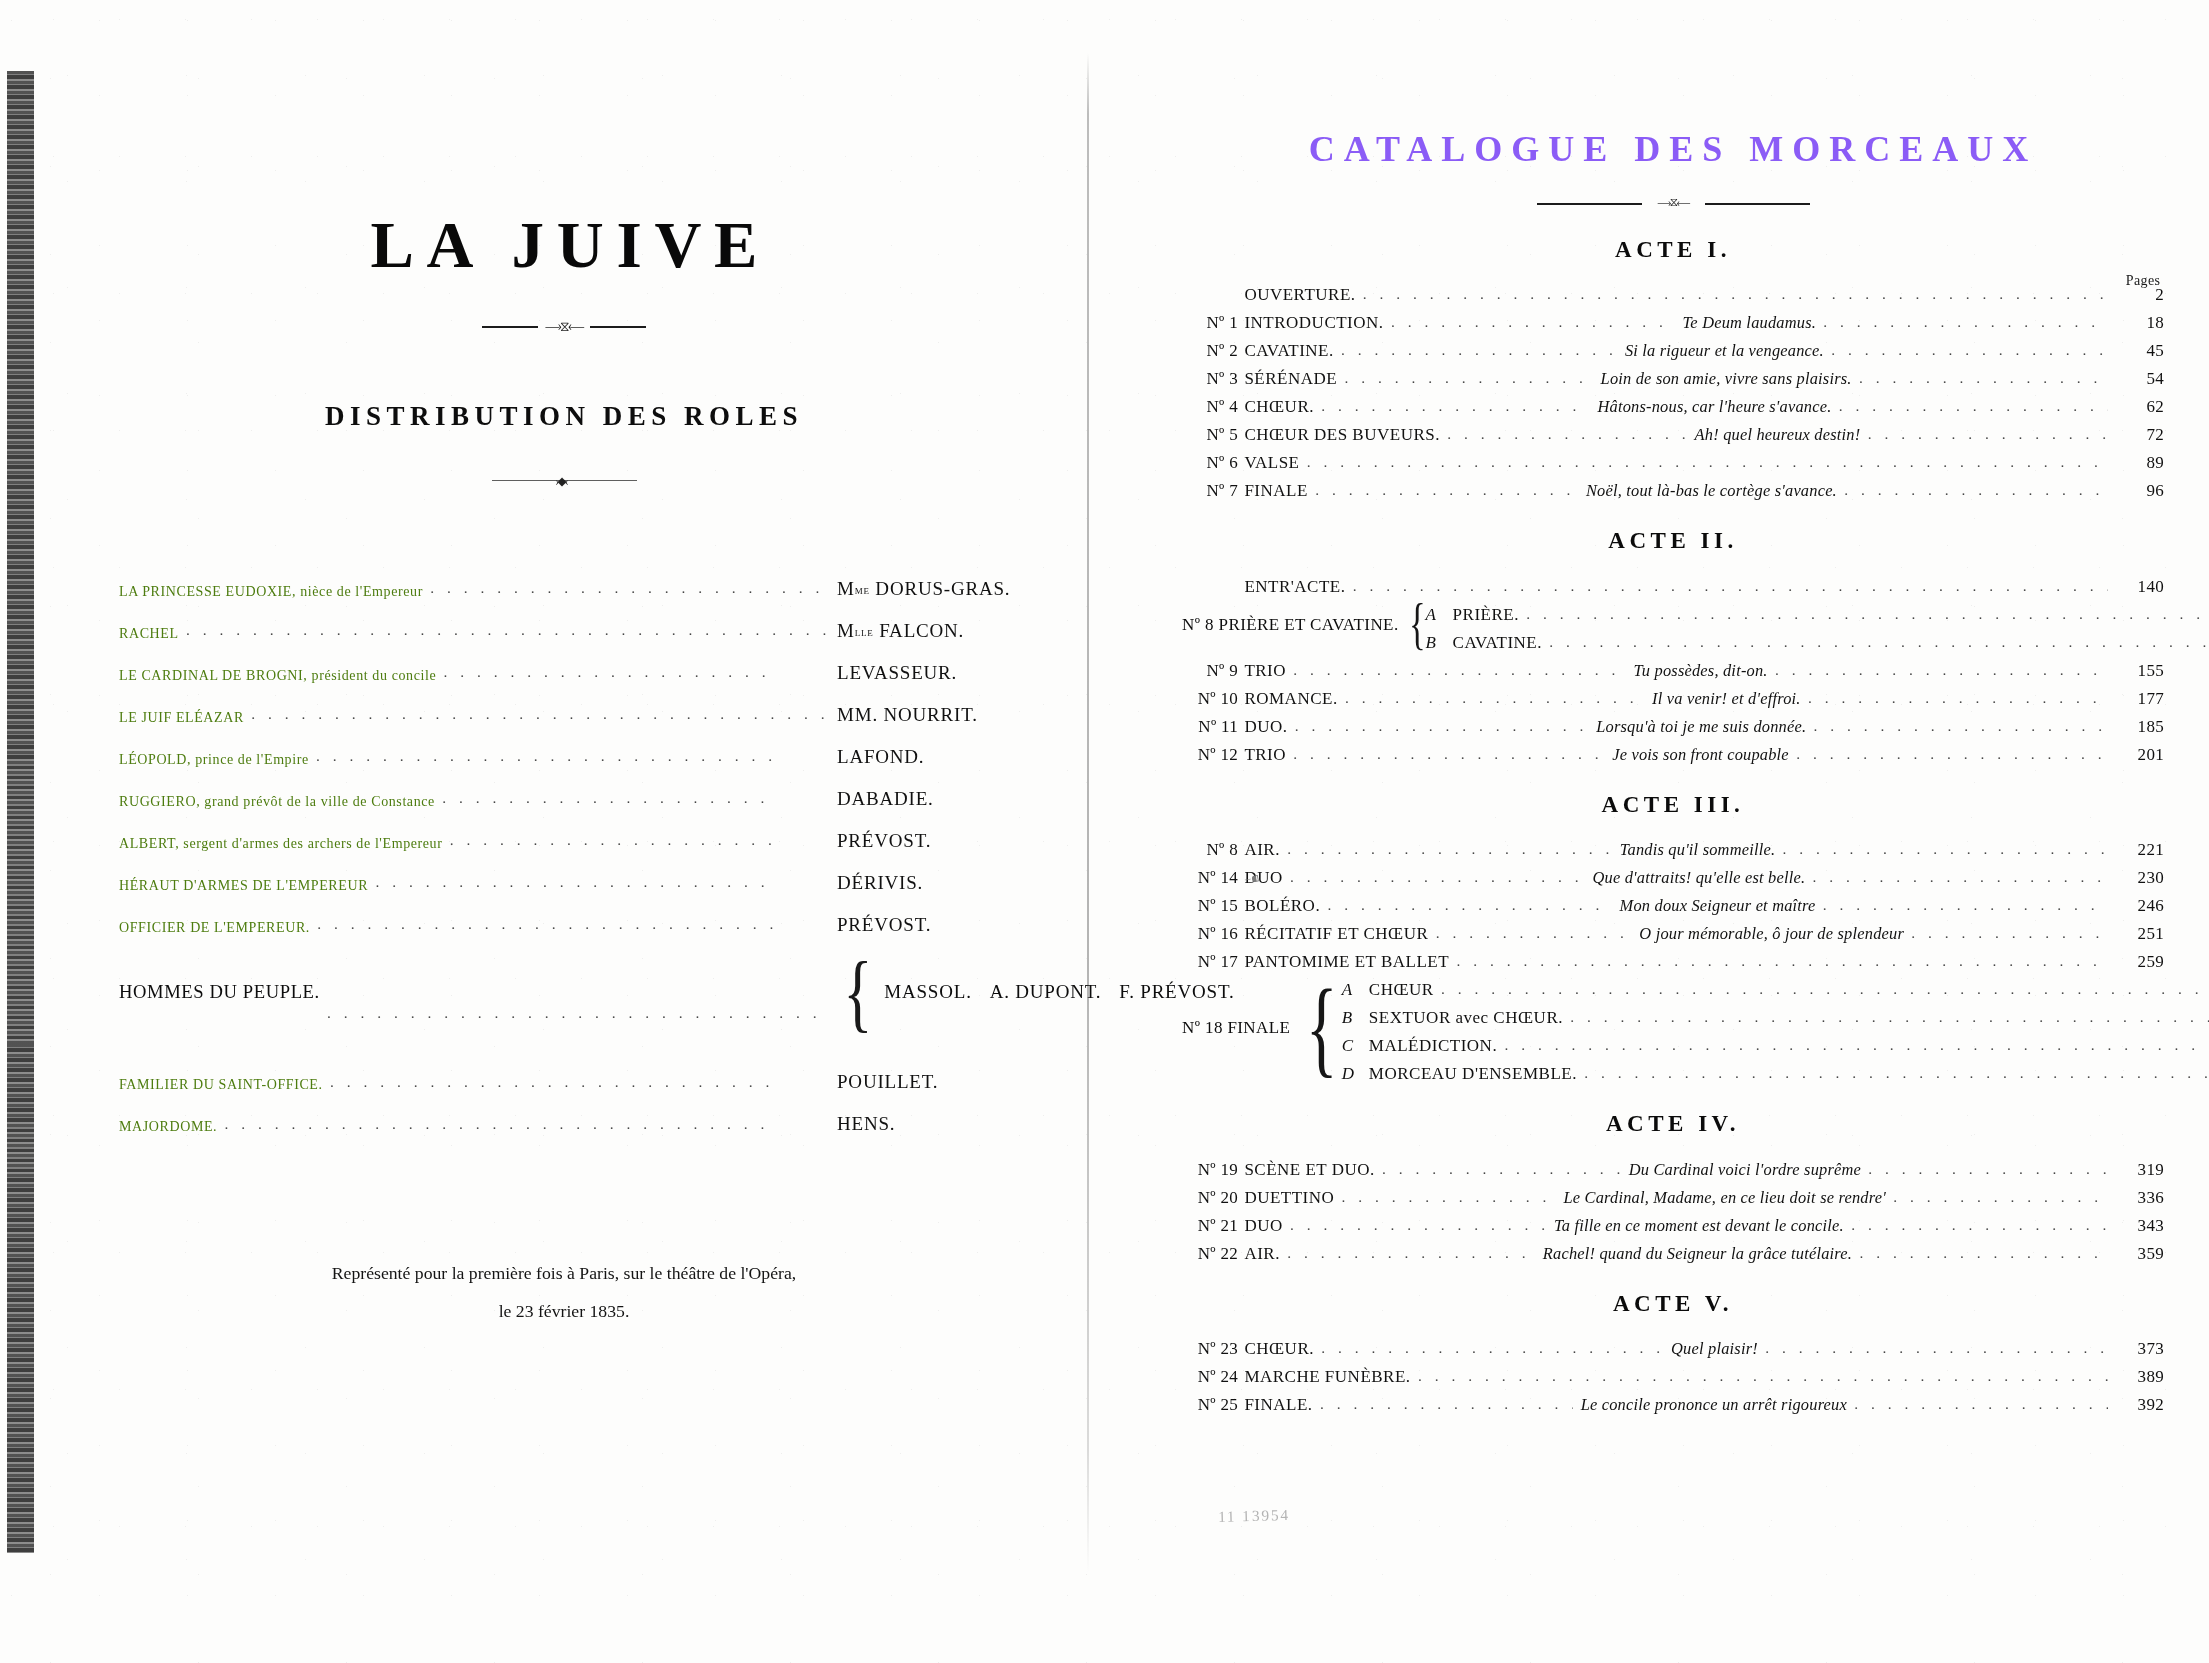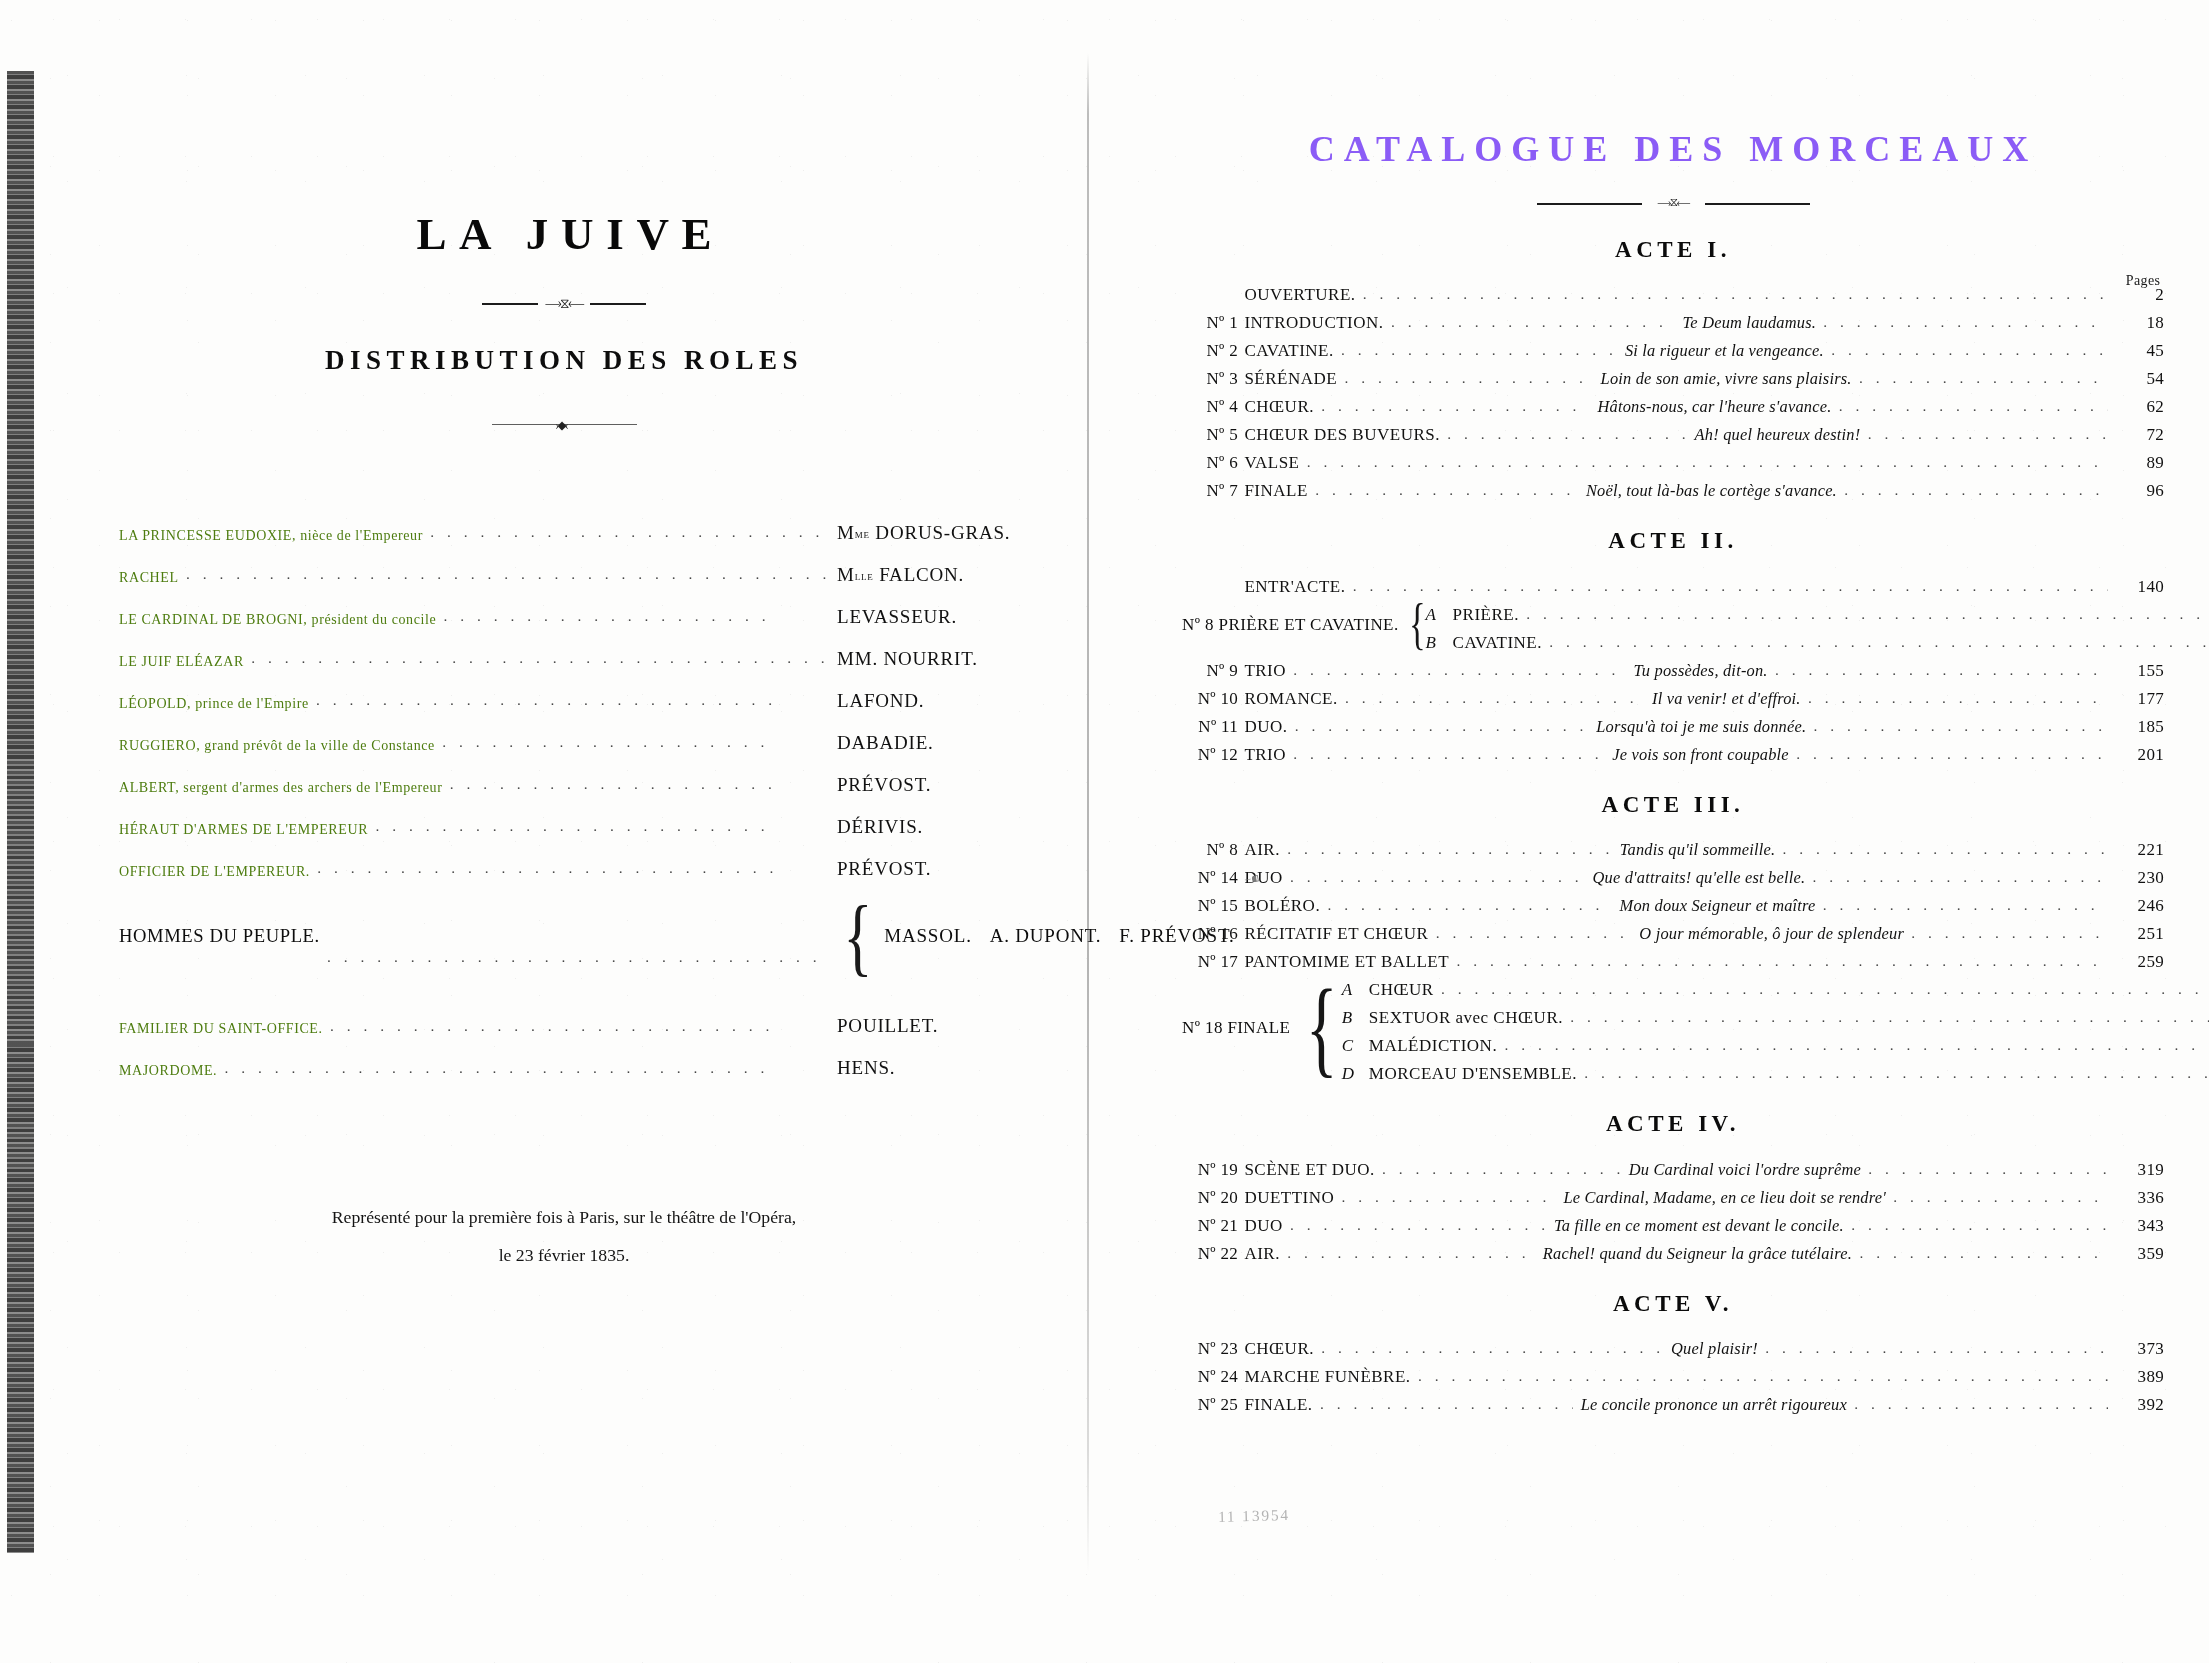--- a/index.html
+++ b/index.html
@@ -90,21 +90,21 @@
   }
   .dots::before {
     content: ". . . . . . . . . . . . . . . . . . . . . . . . . . . . . . . . . . . . . . . . . . . . . . . . . . . . . . . . . . . . . . . . . . . .";
   }
 
   
   #left-page { left: 55px; top: 55px; width: 1018px; height: 1546px; }
 
   .opera-title {
     text-align: center;
-    font-size: 45px;
+    font-size: 65px;
     letter-spacing: 12.7px;
     font-weight: 700;
     margin-top: 153px;
     font-family: "Liberation Serif", serif;
     color: #090909;
     text-indent: 12.7px;
   }
 
   .rule-orn {
     margin: 36px auto 0;
@@ -133,21 +133,21 @@
     letter-spacing: -1.8px;
     color: #1c1c1c;
     line-height: 11px;
   }
 
   .subtitle {
     text-align: center;
     font-size: 27px;
     letter-spacing: 5.5px;
     font-weight: 700;
-    margin-top: 34px;
+    margin-top: 67px;
     color: #0d0d0d;
   }
 
   .rule-plain {
     margin: 44px auto 0;
     width: 145px;
     height: 9px;
     position: relative;
   }
   .rule-plain::before {

